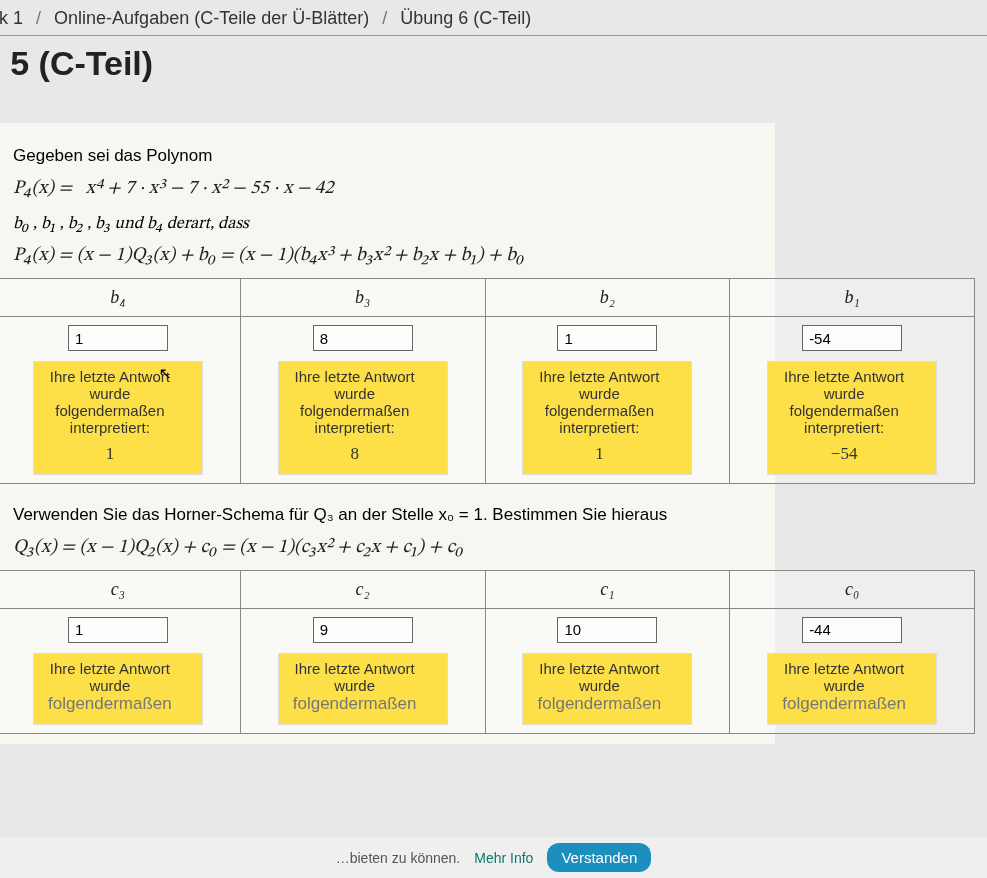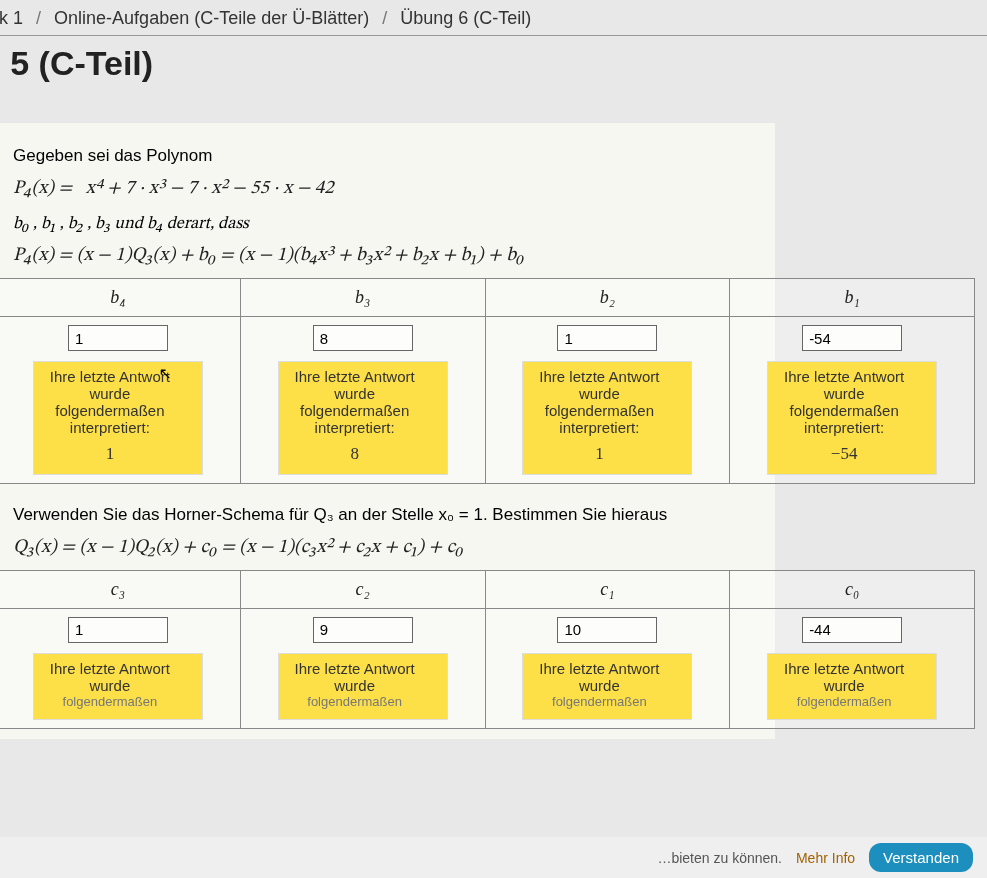--- a/index.html
+++ b/index.html
@@ -87,47 +87,47 @@
   .feedback .val {
     font-family: "Cambria Math","Times New Roman",serif;
     margin-top: 8px;
     font-size: 17px;
   }
 
   .cookie-bar {
     position: fixed;
     bottom: 0; left: 0; right: 0;
     display: flex;
-    justify-content: flex-end;
+    justify-content: center;
     align-items: center;
     gap: 14px;
     padding: 6px 14px;
     font-size: 14px;
     background: rgba(240,240,240,0.8);
     color: #555;
   }
   .cookie-text { }
-  .cookie-link { color: #a16207; text-decoration: none; cursor: pointer; }
+  .cookie-link { color: #0f766e; text-decoration: none; cursor: pointer; }
   .btn-accept {
     background: #1d8fbf;
     color: #fff;
     border: none;
     padding: 6px 14px;
     font-size: 15px;
     border-radius: 12px;
     cursor: pointer;
   }
 
   .cursor {
     position: absolute;
     font-size: 16px;
     color: #000;
     pointer-events: none;
   }
-  .truncated { color:#777; font-size:13px; }
+  .truncated { color:#777; font-size:17px; }
 </style>
 </head>
 <body>
 
 <div class="page">
 
   <div class="breadcrumb">
     <span>atik 1</span>
     <span class="sep">/</span>
     <span>Online-Aufgaben (C-Teile der Ü-Blätter)</span>

